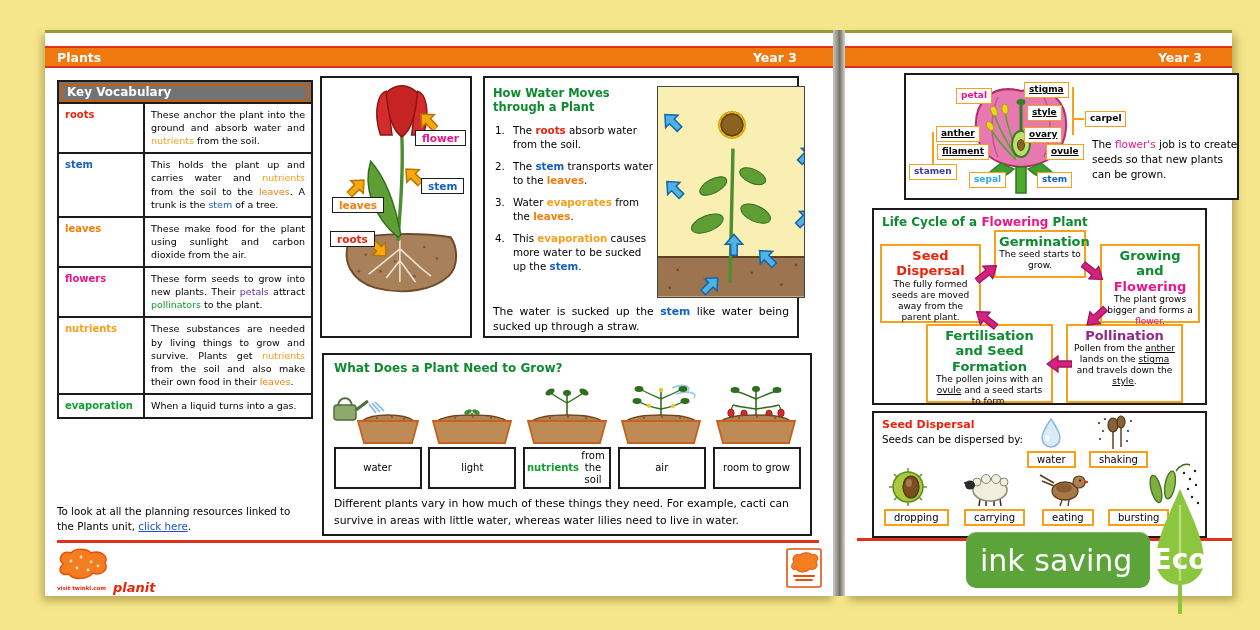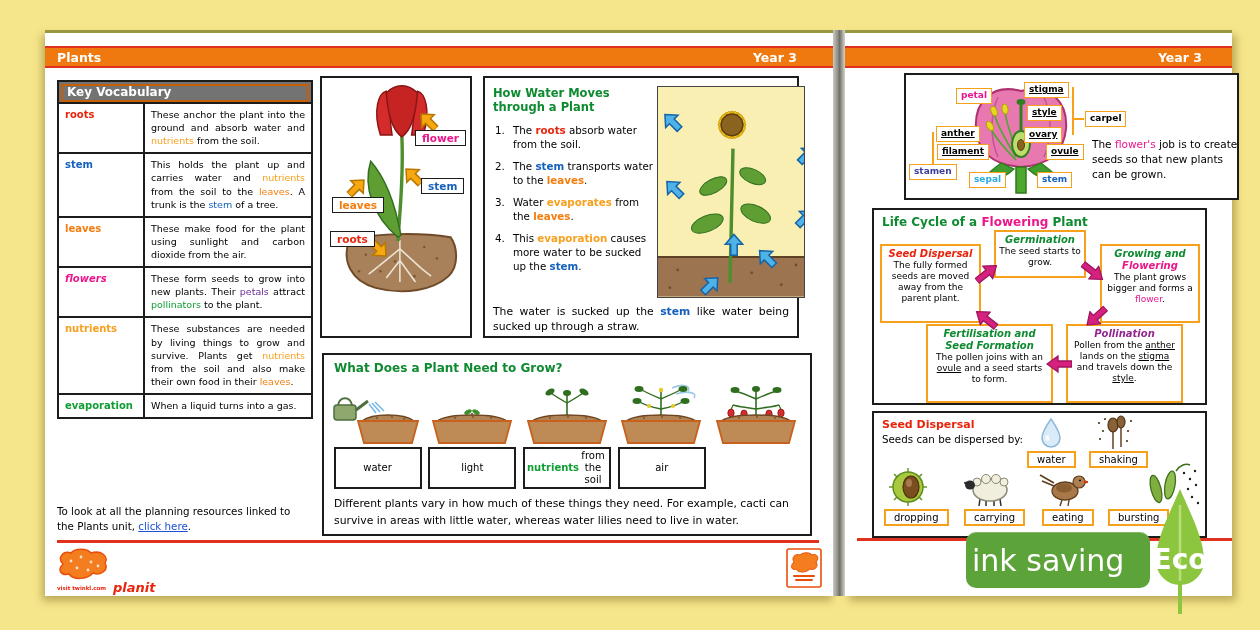--- a/index.html
+++ b/index.html
@@ -68,41 +68,41 @@
   .flabel { position:absolute; background:#fff; border:1.5px solid #F7A11A; padding:0 4px;
             font-size:9px; line-height:1.5; white-space:nowrap; z-index:3; }
   .fline  { position:absolute; background:#F7A11A; z-index:2; }
   .fcap   { position:absolute; left:186px; top:62px; width:146px; font-size:10.5px; line-height:1.45; }
 
   
   .lcycle { left:27px; top:175px; width:335px; height:197px; }
   .lc-title { position:absolute; left:8px; top:5px; font-size:12px; }
   .stage { position:absolute; border:2px solid #F7A11A; background:#fff; text-align:center;
            font-size:9px; line-height:1.22; padding:2px 3px; }
-  .stage .st { font-size:10px; line-height:1.18;font-style:italic; }
+  .stage .st { font-size:13px; line-height:1.18; }
   .st-germ { left:120px; top:20px;  width:92px;  height:48px; }
   .st-sd   { left:6px;   top:34px;  width:101px; height:79px; }
   .st-grow { left:226px; top:34px;  width:100px; height:79px; }
   .st-fert { left:52px;  top:114px; width:127px; height:79px; }
   .st-poll { left:192px; top:114px; width:117px; height:79px; }
   .cycarr { position:absolute; width:26px; height:18px; z-index:2; }
   .cycarr polygon { fill:#D6217E; stroke:#9E1560; stroke-width:1.3; }
 
   
   .disp { left:27px; top:378px; width:335px; height:127px; }
   .disp-title { position:absolute; left:8px; top:5px; color:#E8240C; font-weight:bold; font-size:11px; }
   .disp-sub   { position:absolute; left:8px; top:20px; font-size:10.3px; }
   .dlabel { position:absolute; border:2px solid #F7A11A; background:#fff; font-size:10px;
             padding:1px 8px; white-space:nowrap; z-index:3; }
   .dicon { position:absolute; z-index:1; }
 
   
   .badge { position:absolute; left:966px; top:532px; width:184px; height:56px; background:#5CA43A;
            border-radius:10px; color:#fff; font-size:30px; display:flex; align-items:center;
-           padding-left:6px; z-index:50; box-shadow:inset 0 1px 0 rgba(255,255,255,.22); }
+           padding-left:14px; z-index:50; box-shadow:inset 0 1px 0 rgba(255,255,255,.22); }
   .leaf { position:absolute; left:1150px; top:487px; width:60px; height:130px; z-index:51; }
   .ecotext { position:absolute; left:1150px; top:543px; width:60px; text-align:center; color:#fff;
              font-weight:bold; font-size:28px; z-index:52; }
 </style>
 </head>
 <body>
 
 <div class="page page-left">
   <div class="bar">
     <span class="t">Plants</span>
@@ -111,21 +111,21 @@
 
   <div class="panel vocab">
     <div class="vhead">Key Vocabulary</div>
     <div class="vgrid">
       <div class="vterm"><span style="color: rgb(232, 36, 12); font-weight: bold;">roots</span></div>
       <div class="vdef"><span>These anchor the plant into the ground and absorb water and </span><span style="color: rgb(247, 160, 29);">nutrients</span><span> from the soil.</span></div>
       <div class="vterm bt"><span style="color: rgb(21, 96, 189); font-weight: bold;">stem</span></div>
       <div class="vdef bt"><span>This holds the plant up and carries water and </span><span style="color: rgb(247, 160, 29);">nutrients</span><span> from the soil to the </span><span style="color: rgb(244, 125, 14);">leaves</span><span>. A trunk is the </span><span style="color: rgb(21, 96, 189);">stem</span><span> of a tree.</span></div>
       <div class="vterm bt"><span style="color: rgb(244, 125, 14); font-weight: bold;">leaves</span></div>
       <div class="vdef bt"><span>These make food for the plant using sunlight and carbon dioxide from the air.</span></div>
-      <div class="vterm bt"><span style="color: rgb(236, 22, 140); font-weight: bold; font-style: italic;">flowers</span></div>
+      <div class="vterm bt"><span style="color: rgb(236, 22, 140); font-weight: bold;">flowers</span></div>
       <div class="vdef bt"><span>These form seeds to grow into new plants. Their </span><span style="color: rgb(106, 45, 145);">petals</span><span> attract </span><span style="color: rgb(16, 157, 51);">pollinators</span><span> to the plant.</span></div>
       <div class="vterm bt"><span style="color: rgb(247, 160, 29); font-weight: bold;">nutrients</span></div>
       <div class="vdef bt"><span>These substances are needed by living things to grow and survive. Plants get </span><span style="color: rgb(247, 160, 29);">nutrients</span><span> from the soil and also make their own food in their </span><span style="color: rgb(244, 125, 14);">leaves</span><span>.</span></div>
       <div class="vterm bt"><span style="color: rgb(16, 157, 51); font-weight: bold;">evaporation</span></div>
       <div class="vdef bt"><span>When a liquid turns into a gas.</span></div>
     </div>
   </div>
 
   <div class="panel tulip">
     <svg viewBox="0 0 152 258" style="position:absolute;left:0;top:0;width:148px;height:258px">
@@ -355,20 +355,23 @@
               <ellipse cx="70" cy="32" rx="3.2" ry="4"></ellipse>
             </g>
           <path d="M10,40 C22,32 68,32 80,40 Z" fill="#B08455" stroke="#6E451E" stroke-width="1.5"></path>
           <path d="M6,40 L84,40 L78,62 L12,62 Z" fill="#BE8A55" stroke="#C8601E" stroke-width="1.8"></path>
           <g fill="#7A5535">
               <circle cx="28" cy="37" r="1"></circle>
               <circle cx="46" cy="36" r="1"></circle>
               <circle cx="64" cy="37" r="1"></circle>
             </g>
         </svg>
+        <div class="need-label">
+            <span>room to grow</span>
+          </div>
       </div>
     </div>
     <div class="needs-caption">Different plants vary in how much of these things they need. For example, cacti can survive in areas with little water, whereas water lilies need to live in water.</div>
   </div>
 
   <div class="note">
     <span>To look at all the planning resources linked to the Plants unit, </span><a href="#">click here</a><span>.</span>
   </div>
   <div class="redline" style="left:12px;right:16px;top:507px"></div>
   <div class="planit">

